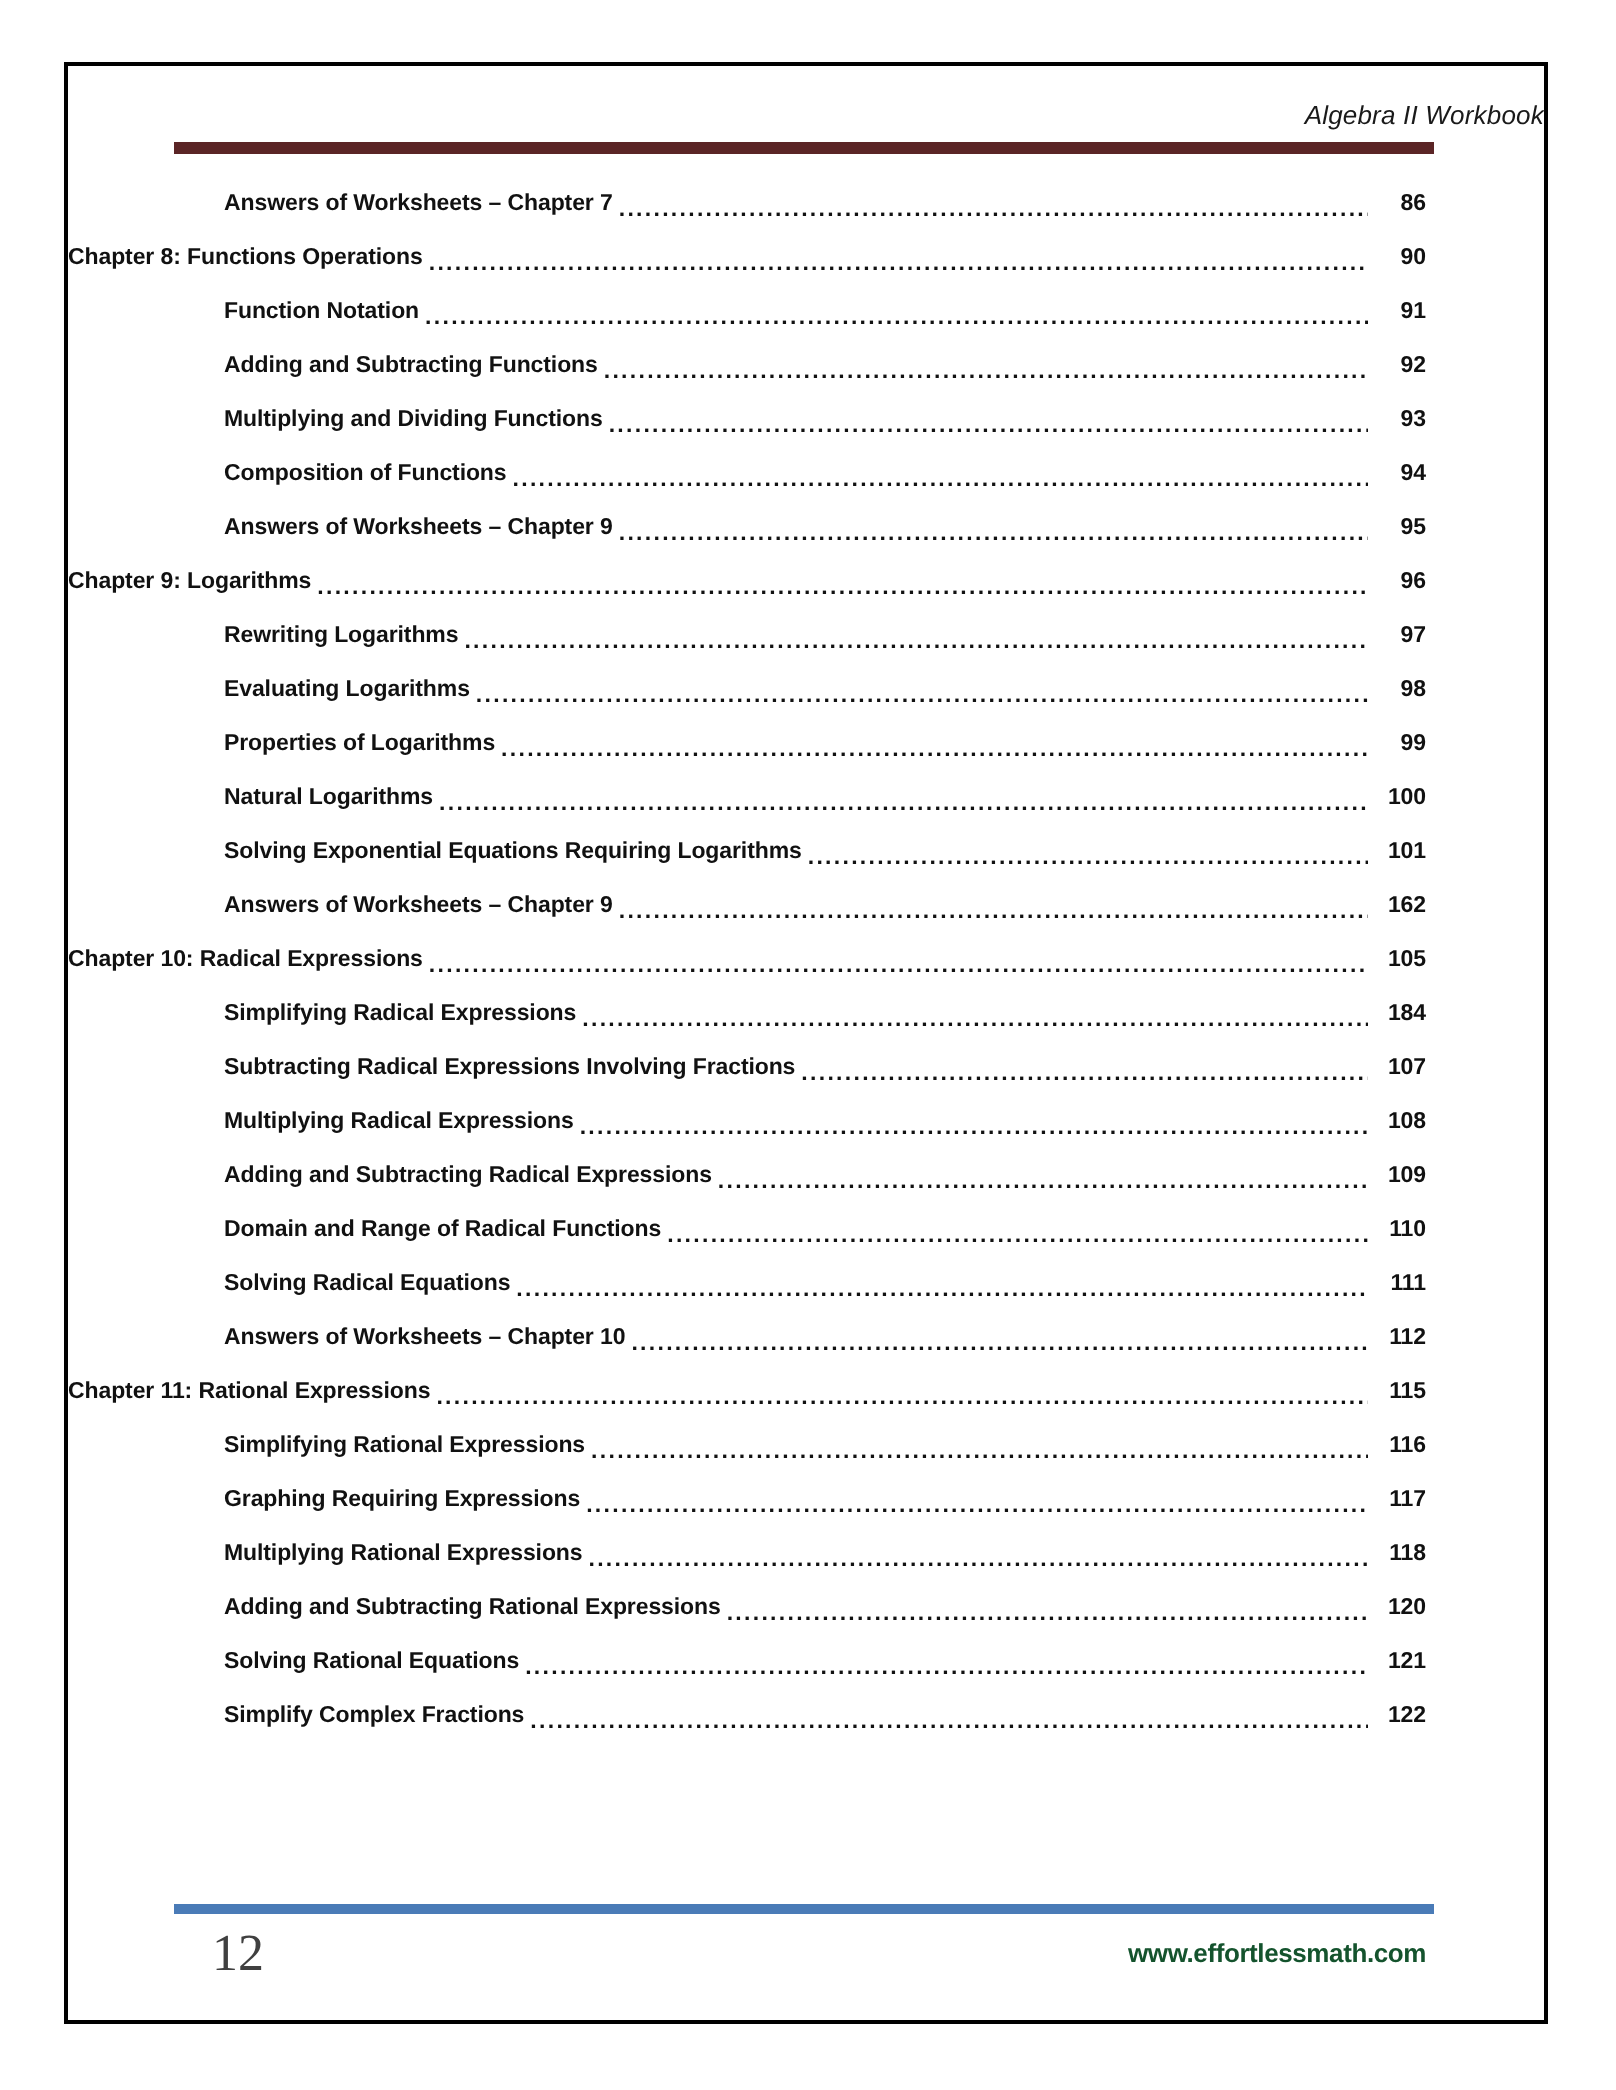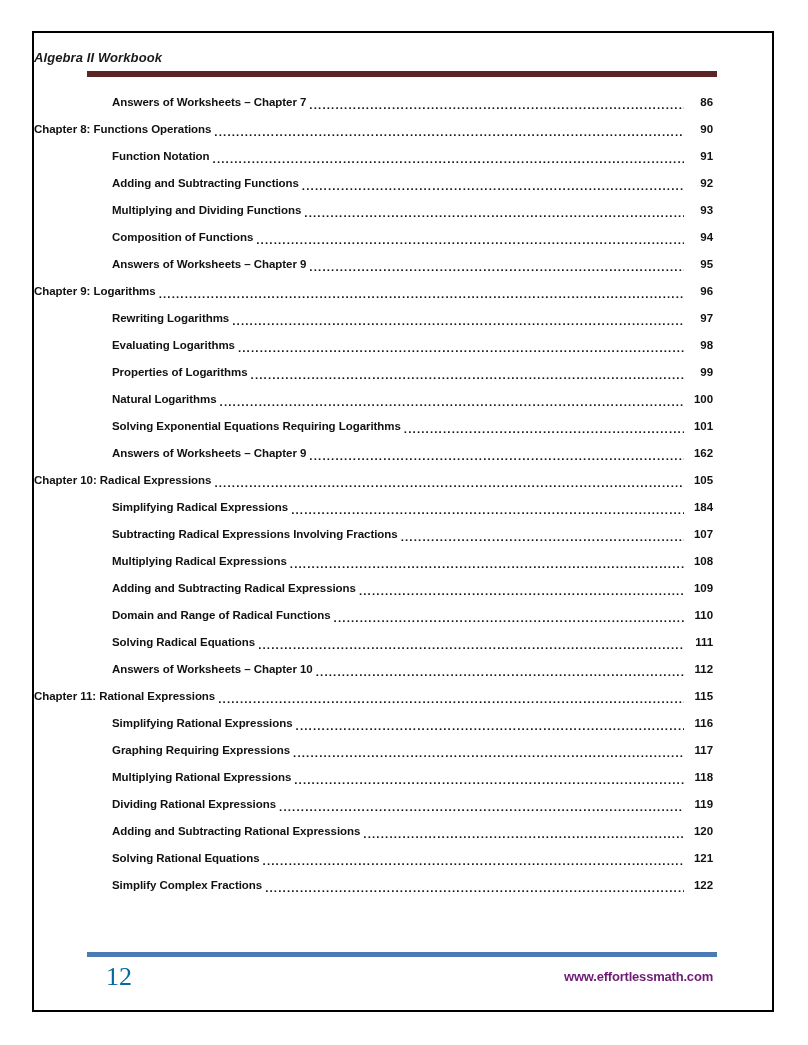--- a/index.html
+++ b/index.html
@@ -28,23 +28,23 @@
   }
 
   
   #header {
     position: absolute;
     left: 0;
     top: 0;
     width: 100%;
   }
   #header-title {
-    text-align: left;
+    text-align: right;
     font-size: 13px;
-    font-weight: bold;
+    font-weight: normal;
     font-style: italic;
     color: #1a1a1a;
     letter-spacing: 0.1px;
     margin-top: 17px;
     font-stretch: condensed;
   }
   #header-rule {
     position: absolute;
     left: 53px;
     top: 38px;
@@ -120,29 +120,29 @@
     height: 5px;
     background: #4A7BB7;
   }
   #footer-pagenum {
     position: absolute;
     left: 72px;
     top: 24px;
     font-family: "Liberation Serif", "DejaVu Serif", serif;
     font-size: 26px;
     font-weight: normal;
-    color: #0369a1;
+    color: #404040;
   }
   #footer-url {
     position: absolute;
     right: 59px;
     top: 31px;
     font-size: 13px;
     font-weight: bold;
-    color: #701a75;
+    color: #14532d;
     letter-spacing: -0.2px;
   }
 </style>
 </head>
 <body>
 
 <div id="page-frame">
 
   <div id="header">
     <div id="header-title">Algebra II Workbook</div>
@@ -272,25 +272,20 @@
       </div>
       <div class="toc-row level-2">
         <span class="toc-title">Graphing Requiring Expressions</span>
         <span class="toc-leader"></span>
         <span class="toc-page">117</span>
       </div>
       <div class="toc-row level-2">
         <span class="toc-title">Multiplying Rational Expressions</span>
         <span class="toc-leader"></span>
         <span class="toc-page">118</span>
-      </div>
-      <div class="toc-row level-2">
-        <span class="toc-title">Dividing Rational Expressions</span>
-        <span class="toc-leader"></span>
-        <span class="toc-page">119</span>
       </div>
       <div class="toc-row level-2">
         <span class="toc-title">Adding and Subtracting Rational Expressions</span>
         <span class="toc-leader"></span>
         <span class="toc-page">120</span>
       </div>
       <div class="toc-row level-2">
         <span class="toc-title">Solving Rational Equations</span>
         <span class="toc-leader"></span>
         <span class="toc-page">121</span>

